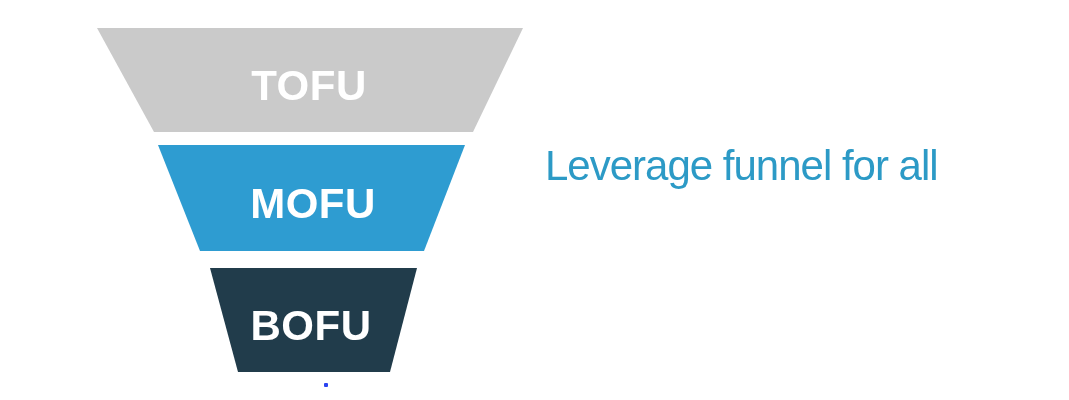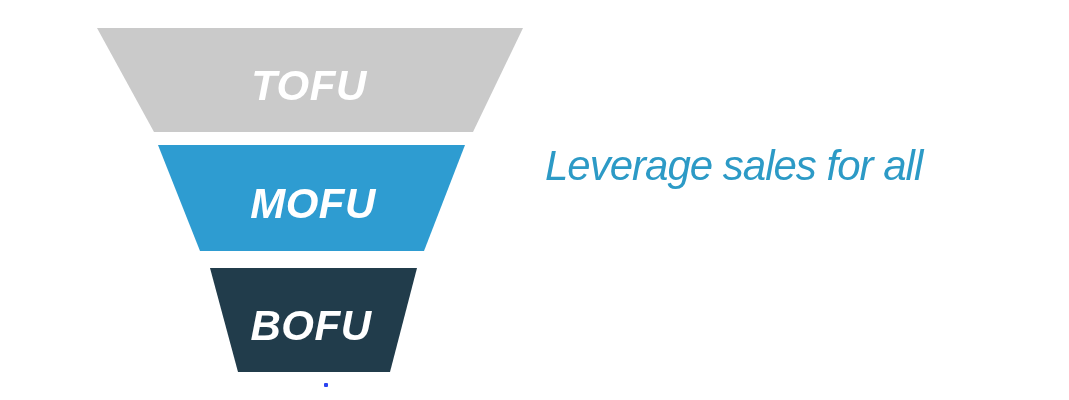--- a/index.html
+++ b/index.html
@@ -10,21 +10,20 @@
     width: 1069px;
     height: 400px;
     position: relative;
     overflow: hidden;
     font-family: "Liberation Sans", sans-serif;
   }
   .stage {
     position: absolute;
     inset: 0;
     background: #ffffff;
-    font-style: italic;
   }
   .funnel-svg {
     position: absolute;
     left: 0;
     top: 0;
     display: block;
   }
   .tier-label {
     font-family: "Liberation Sans", sans-serif;
     font-weight: 700;
@@ -66,18 +65,18 @@
       <polygon points="158,145 465,145 424,251 200,251" style="fill: rgb(46, 156, 209);"></polygon>
       <text class="tier-label" x="313" y="203" style="fill: rgb(255, 255, 255);">MOFU</text>
     </g>
     <g>
       <polygon points="210,268 417,268 390,372 238,372" style="fill: rgb(33, 60, 75);"></polygon>
       <text class="tier-label" x="311" y="325" style="fill: rgb(255, 255, 255);">BOFU</text>
     </g>
   </svg>
 
   <div class="headline" style="color: rgb(44, 154, 198);">
-    <div>Leverage sales for all</div>
+    <div>Leverage funnel for all</div>
   </div>
 
   <div class="artifact-dot" style="background-color: rgb(43, 67, 240);"></div>
 
 </div>
 
 </body></html>

